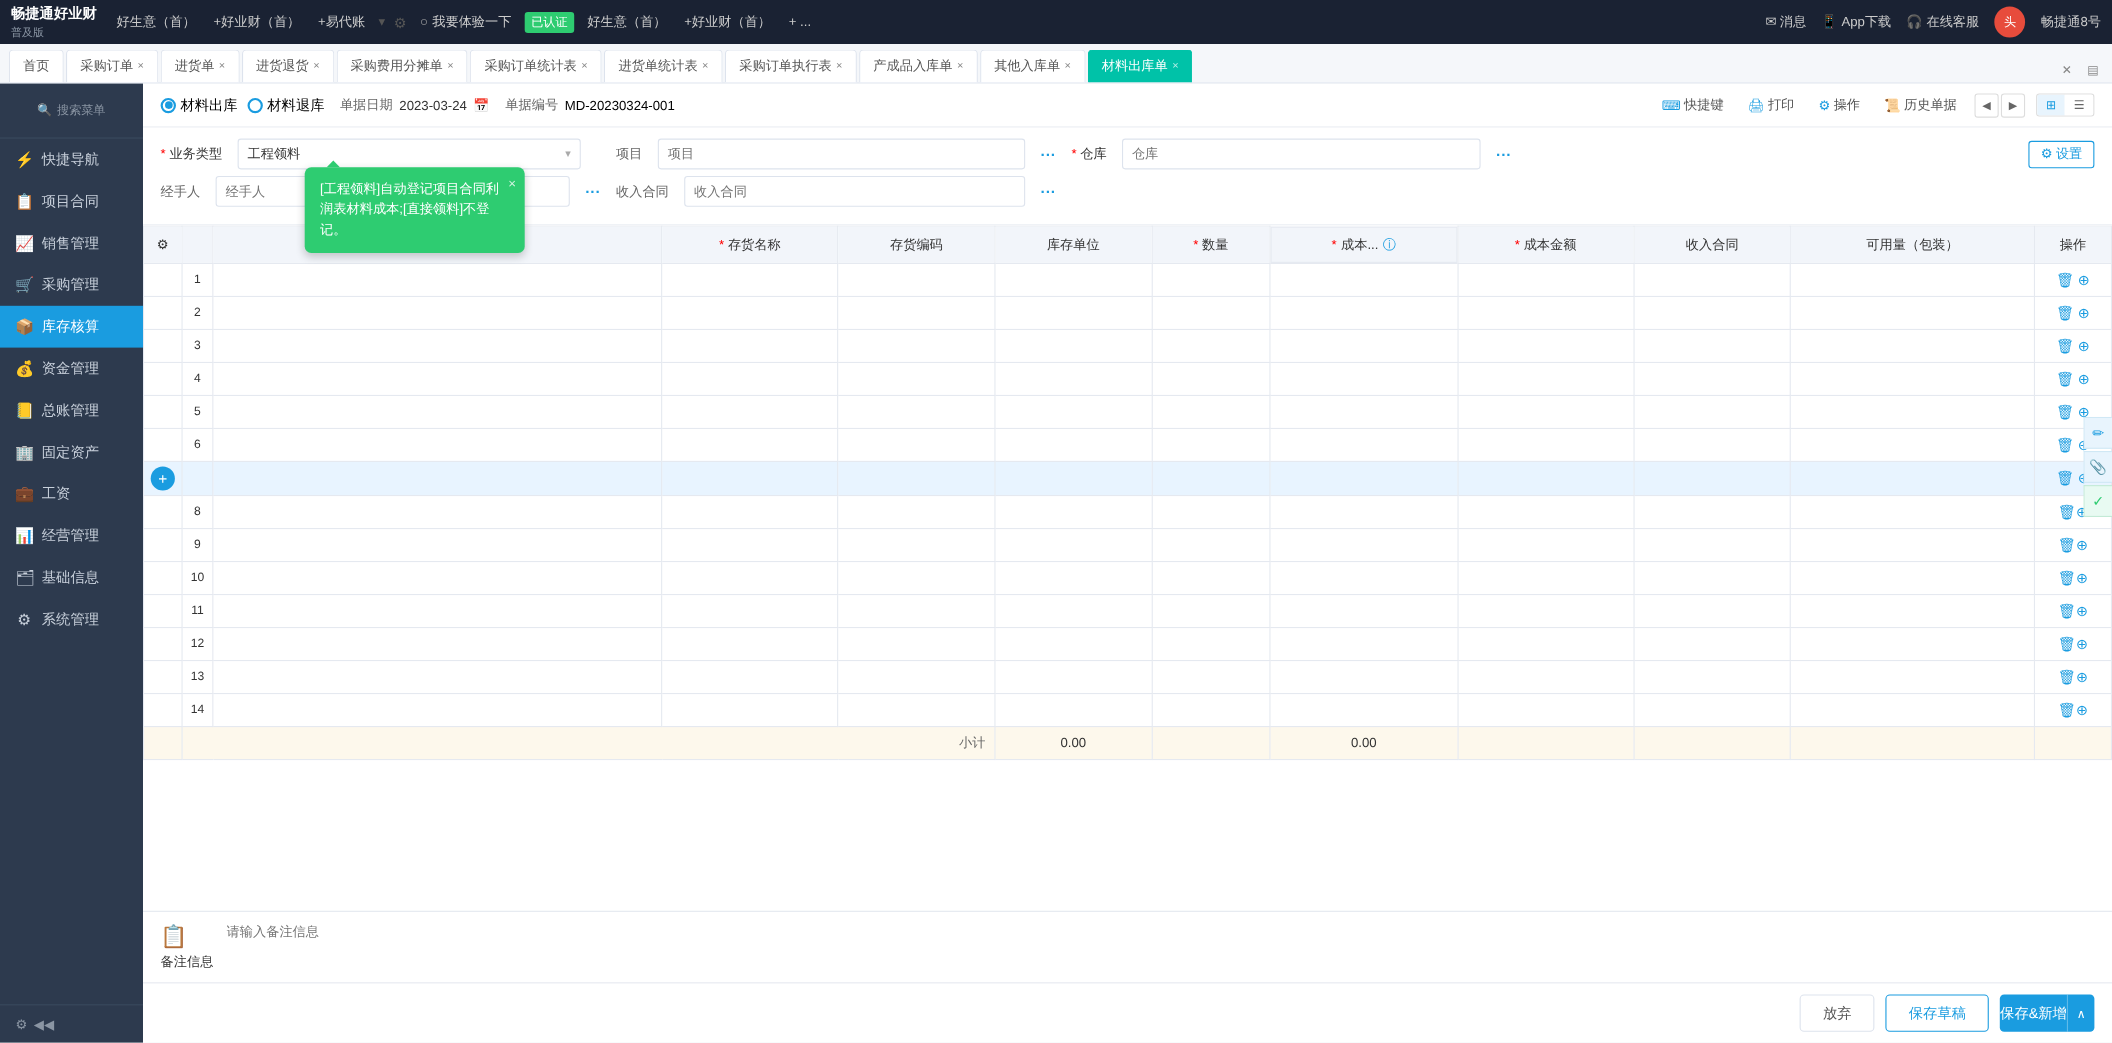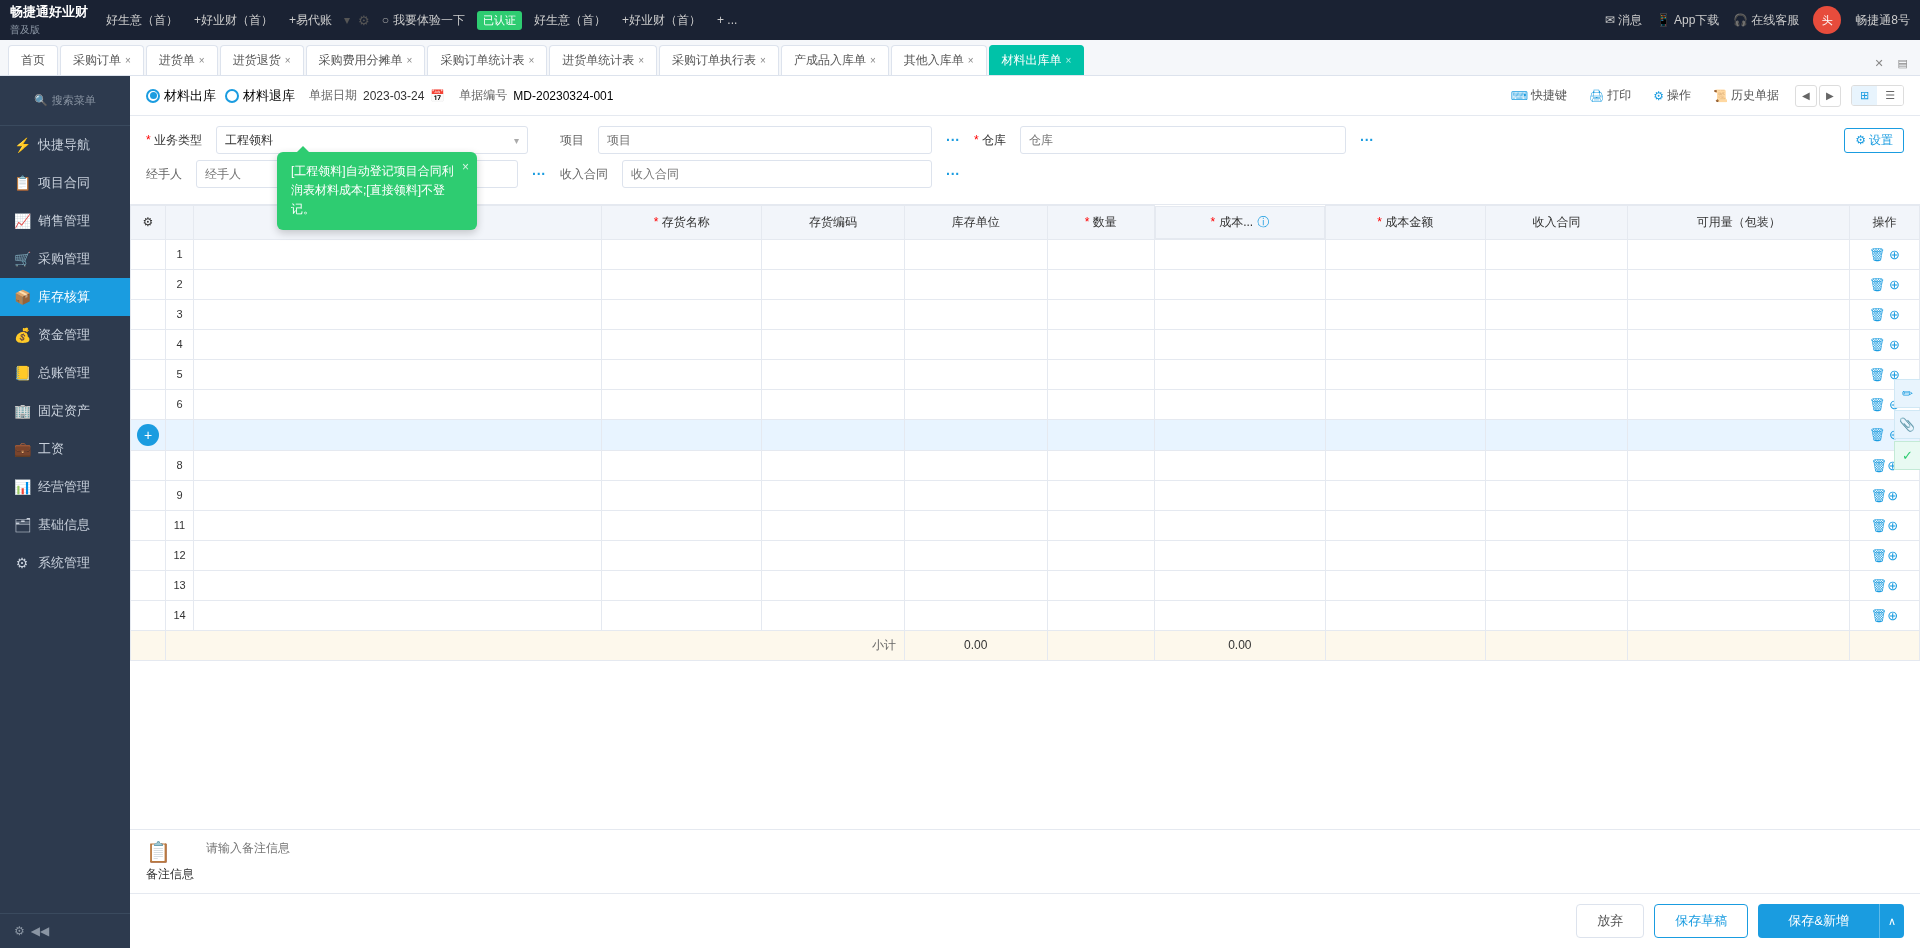--- a/index.html
+++ b/index.html
@@ -484,21 +484,21 @@
     .btn-success-split {
       background: #1a9ce0;
       color: white;
       border: none;
       height: 34px;
       border-radius: 4px;
       display: flex;
       overflow: hidden;
     }
     .btn-success-main {
-      padding: 0 30px;
+      padding: 0 0;
       cursor: pointer;
       display: flex;
       align-items: center;
       font-size: 13px;
       border-right: 1px solid rgba(255,255,255,0.3);
     }
     .btn-success-arrow {
       padding: 0 8px;
       cursor: pointer;
       display: flex;
@@ -970,20 +970,34 @@
               <td></td>
               <td></td>
               <td></td>
               <td></td>
               <td></td>
               <td></td>
             <td class="col-ops"><span class="col-icon">🗑</span><span class="col-icon">⊕</span></td>
           </tr>
           <tr>
             <td></td>
+            <td class="row-num">10</td>
+            <td></td>
+              <td></td>
+              <td></td>
+              <td></td>
+              <td></td>
+              <td></td>
+              <td></td>
+              <td></td>
+              <td></td>
+            <td class="col-ops"><span class="col-icon">🗑</span><span class="col-icon">⊕</span></td>
+          </tr>
+          <tr>
+            <td></td>
             <td class="row-num">11</td>
             <td></td>
               <td></td>
               <td></td>
               <td></td>
               <td></td>
               <td></td>
               <td></td>
               <td></td>
               <td></td>

